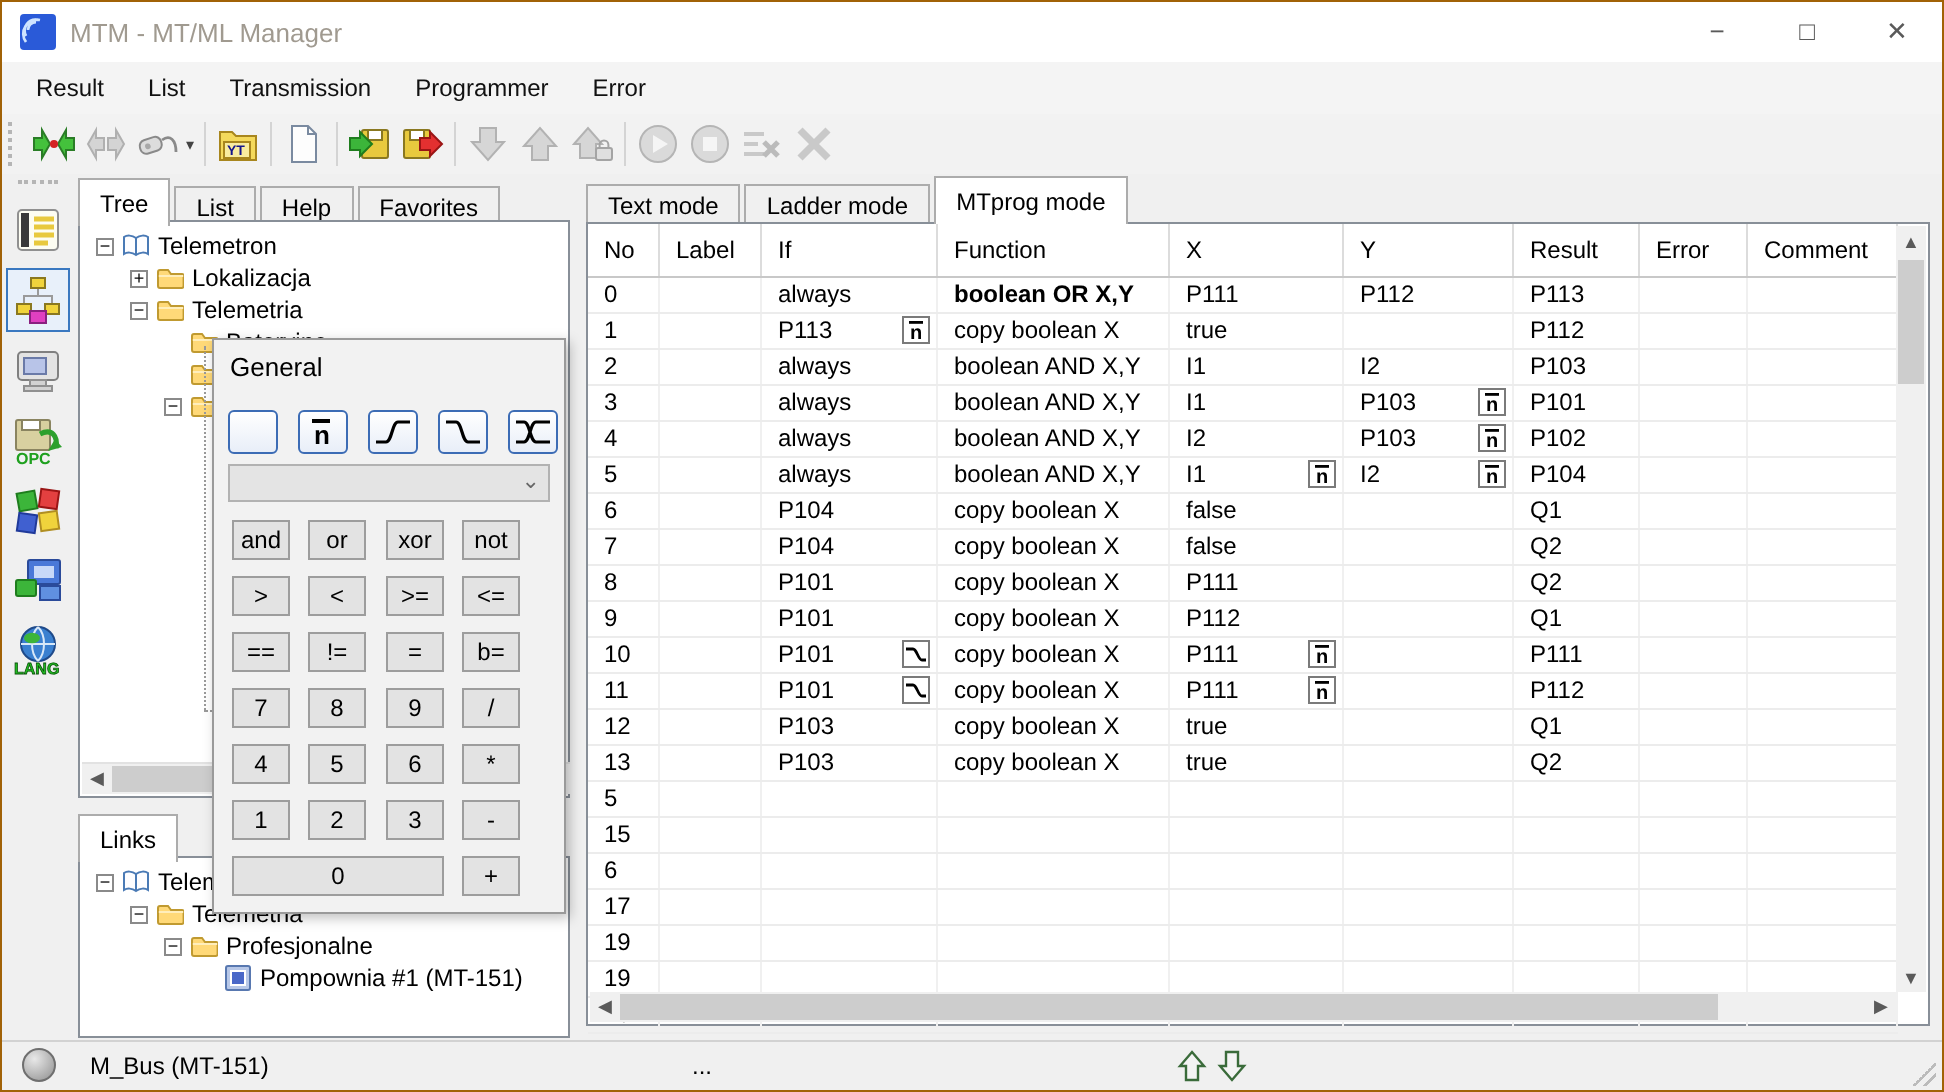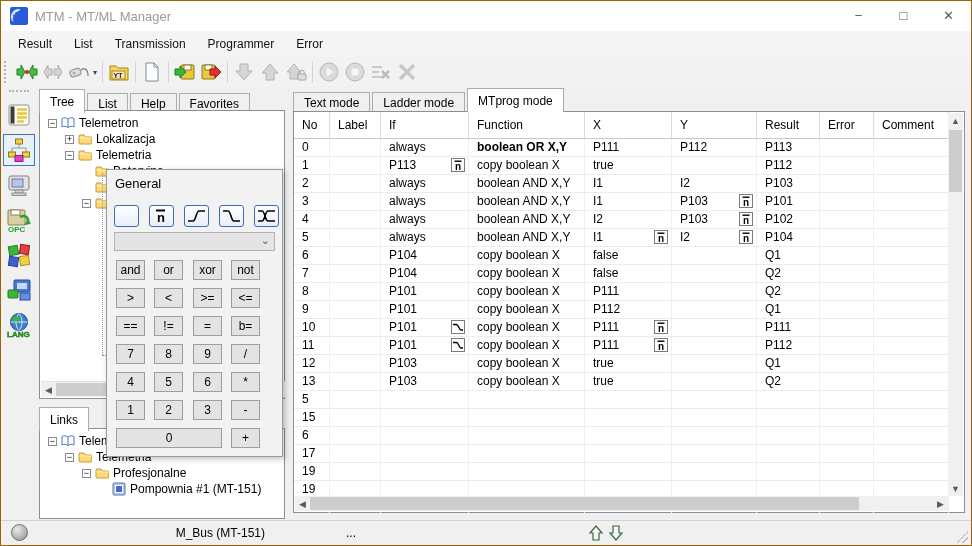--- a/index.html
+++ b/index.html
@@ -713,21 +713,21 @@
         <div class="kbtn" style="left: 47px; top: 230px; width: 29px;">2</div>
         <div class="kbtn" style="left: 86px; top: 230px; width: 29px;">3</div>
         <div class="kbtn" style="left: 124px; top: 230px; width: 29px;">-</div>
         <div class="kbtn" style="left: 9px; top: 258px; width: 106px;">0</div>
         <div class="kbtn" style="left: 124px; top: 258px; width: 29px;">+</div>
       </div>
   </div>
 
   <div class="statusbar">
     <div class="led"></div>
-    <div class="abs" style="left:64px;top:5px;width:200px;text-align:right;">M_Bus (MT-151)</div>
+    <div class="abs" style="left:44px;top:5px;width:200px;text-align:left;">M_Bus (MT-151)</div>
     <div class="abs" style="left:345px;top:5px;">...</div>
     <svg class="abs" style="left:586px;top:3px;" width="18" height="18" viewBox="0 0 18 18">
       <path d="M9,2 L15,9 H12 V16 H6 V9 H3 Z" fill="#f4f4f4" stroke="#3a6b3a" stroke-width="1.2"></path>
     </svg>
     <svg class="abs" style="left:606px;top:3px;" width="18" height="18" viewBox="0 0 18 18">
       <path d="M9,16 L3,9 H6 V2 H12 V9 H15 Z" fill="#f4f4f4" stroke="#3a6b3a" stroke-width="1.2"></path>
     </svg>
     <div class="grip"></div>
   </div>
 

